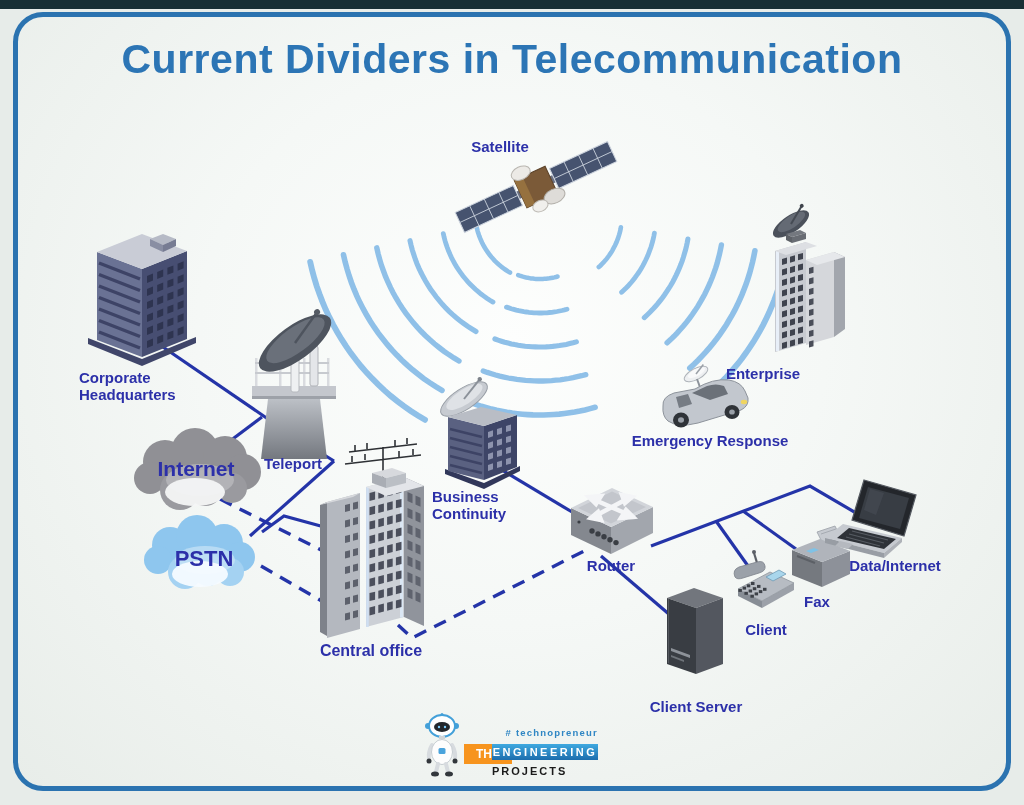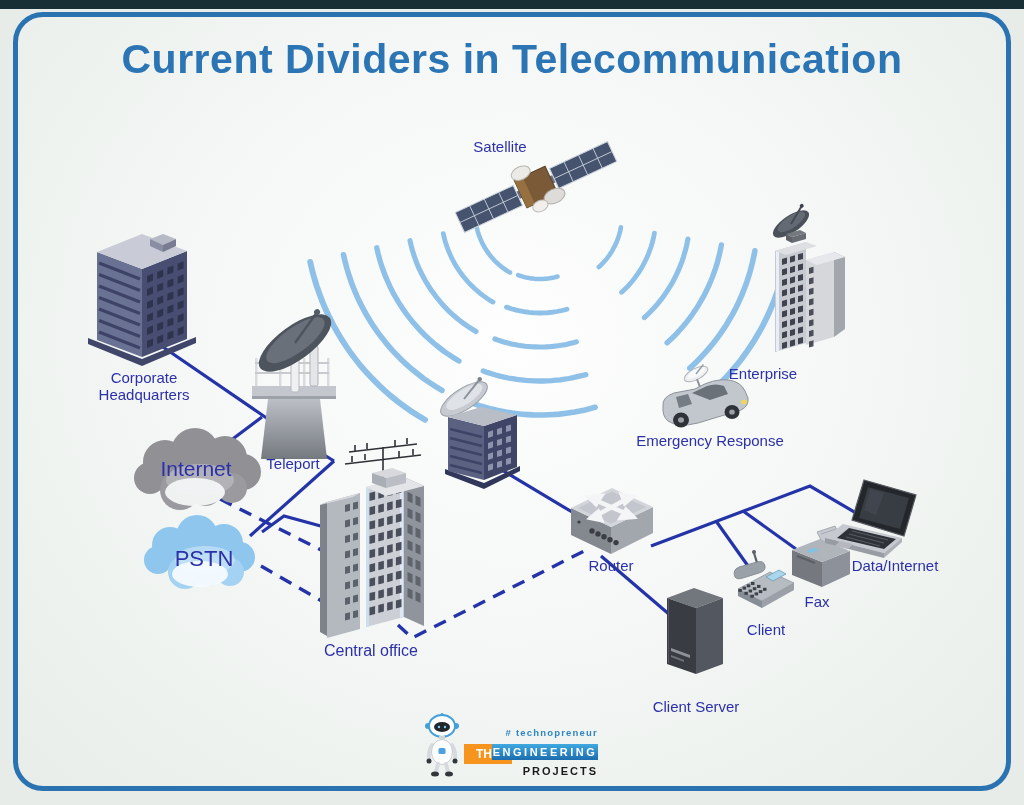--- a/index.html
+++ b/index.html
@@ -3,36 +3,36 @@
 <meta charset="utf-8">
 <style>
   html,body{margin:0;padding:0;background:#e7ece9;font-family:"Liberation Sans",sans-serif;}
   .stage{position:relative;width:1024px;height:805px;overflow:hidden;background:#e7ece9;}
   .topstrip{position:absolute;left:0;top:0;width:100%;height:9px;background:#182f35;}
   .frame{position:absolute;left:13px;top:12px;right:13px;bottom:14px;border:5px solid var(--frame,#2b73b0);
          border-radius:30px;background:radial-gradient(ellipse at 50% 42%,#fdfefd 0%,#f5f8f6 45%,#e8ede9 100%);}
   .title{position:absolute;left:0;top:36px;width:100%;text-align:center;margin:0;
          font-size:41px;font-weight:bold;letter-spacing:.5px;color:var(--title,#2c75b5);}
   svg.art{position:absolute;left:0;top:0;width:1024px;height:805px;}
-  .lbl{position:absolute;transform:translateX(-50%);font-weight:normal;font-size:15px;line-height:1.15;
-       text-align:center;color:var(--label,#2c30a9);white-space:nowrap;}
+  .lbl{position:absolute;transform:translateX(-50%);font-weight:bold;font-size:15px;line-height:1.15;
+       text-align:left;color:var(--label,#2c30a9);white-space:nowrap;}
   .lbl.wrap{white-space:normal;}
   .lbl.big{font-size:21px;}
   .sline{stroke:var(--line,#2434a8);stroke-width:3.2;fill:none;}
   .dline{stroke:var(--line,#2434a8);stroke-width:3.4;fill:none;stroke-dasharray:13 9;}
   .wave{stroke:var(--wave,#8fc0e8);fill:none;stroke-linecap:round;}
   
   .logo-tagline{position:absolute;left:463px;top:727px;width:135px;text-align:right;
       font-size:9.5px;font-weight:bold;letter-spacing:1.2px;color:#2f86c4;}
   .logo-the{position:absolute;left:464px;top:744px;width:48px;height:20px;background:var(--logo_orange,#f7941e);
       color:#fff;font-size:12px;font-weight:bold;display:flex;align-items:center;justify-content:center;}
   .logo-eng{position:absolute;left:492px;top:744px;width:106px;height:16px;
       background:linear-gradient(180deg,#3fa9e0,#1c6dad);color:#fff;font-size:11px;font-weight:bold;
       letter-spacing:2.5px;display:flex;align-items:center;justify-content:center;}
-  .logo-projects{position:absolute;left:492px;top:765px;width:106px;text-align:right;
+  .logo-projects{position:absolute;left:492px;top:765px;width:106px;text-align:left;
       font-size:11px;font-weight:bold;letter-spacing:2px;color:#1b1b1b;}
   .robot{position:absolute;left:418px;top:712px;}
 </style>
 </head>
 <body>
 
 <div class="stage">
   <div class="frame"></div>
   <div class="topstrip"></div>
   <h1 class="title">Current Dividers in Telecommunication</h1>
@@ -441,20 +441,21 @@
       <polygon points="840,541 853,544 848,549 835,546" fill="#b5b9bf"></polygon>
     </g>
   </svg>
 
   <div class="lbl" style="left:500px;top:138px;">Satellite</div>
   <div class="lbl wrap" style="left:144px;top:369px;width:130px;">Corporate Headquarters</div>
   <div class="lbl" style="left:293px;top:455px;">Teleport</div>
   <div class="lbl big" style="left:196px;top:457px;">Internet</div>
   <div class="lbl big" style="left:204px;top:546px;font-size:22px;">PSTN</div>
   <div class="lbl" style="left:371px;top:642px;font-size:16px;">Central office</div>
+  <div class="lbl wrap" style="left:480px;top:488px;width:96px;">Business Continuity</div>
   <div class="lbl" style="left:710px;top:432px;">Emergency Response</div>
   <div class="lbl" style="left:763px;top:365px;">Enterprise</div>
   <div class="lbl" style="left:611px;top:557px;">Router</div>
   <div class="lbl" style="left:696px;top:683px;margin-top:15px;">Client Server</div>
   <div class="lbl" style="left:766px;top:621px;">Client</div>
   <div class="lbl" style="left:817px;top:593px;">Fax</div>
   <div class="lbl" style="left:895px;top:557px;">Data/Internet</div>
 
   <div>
     <svg class="robot" width="48" height="68" viewBox="0 0 48 68">

